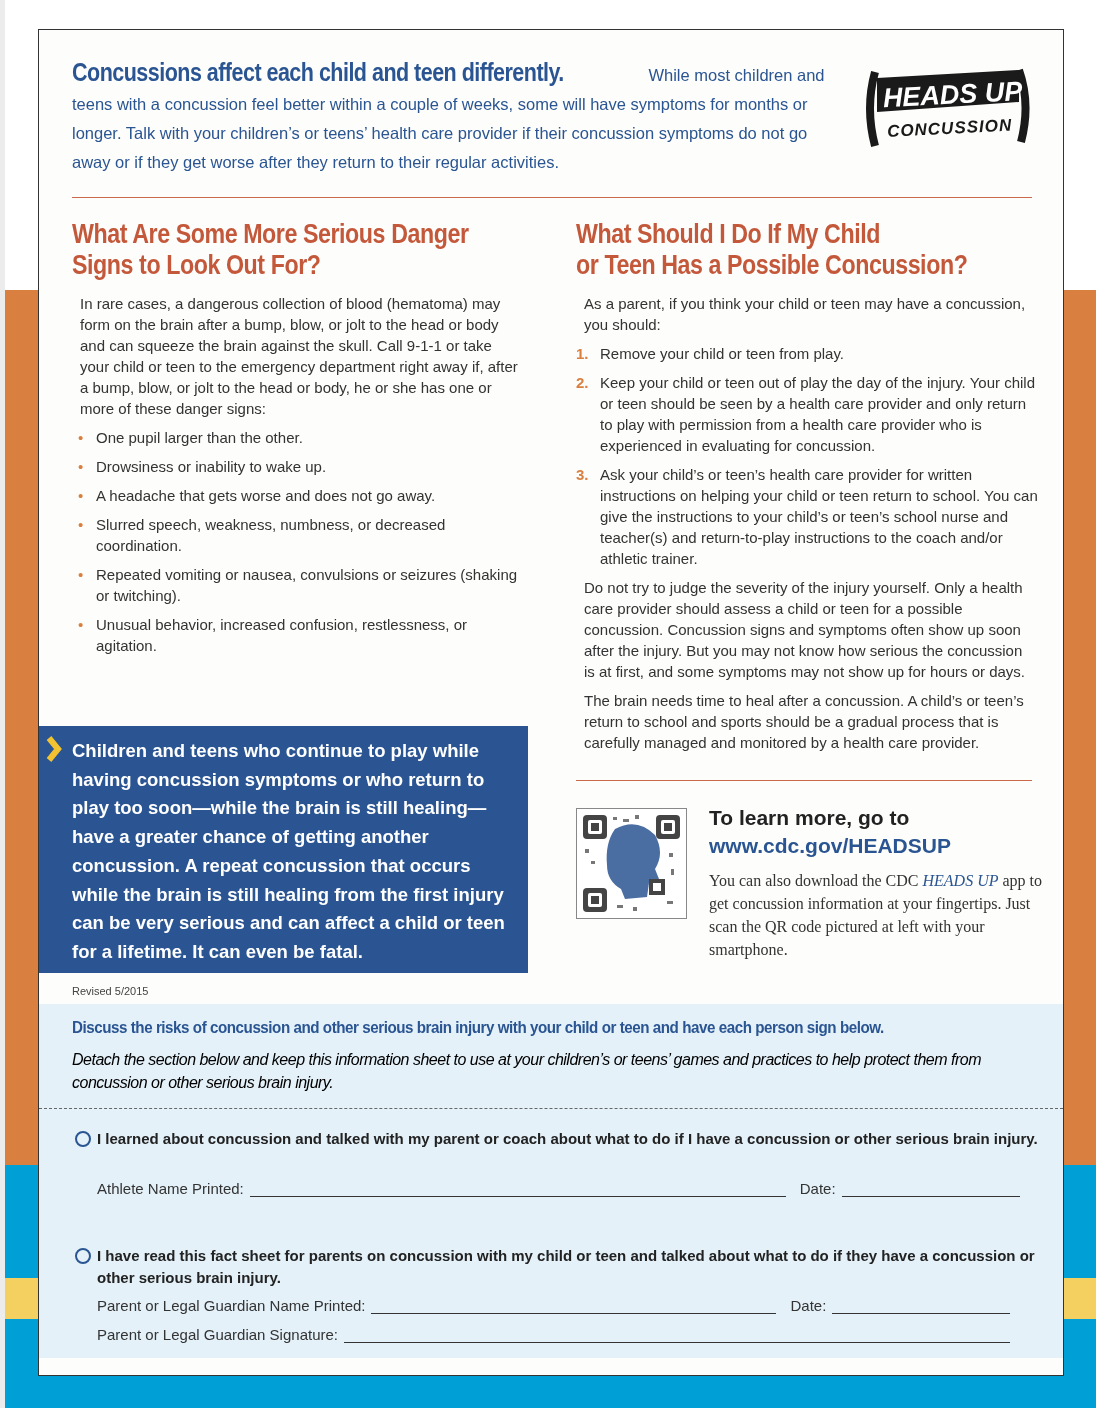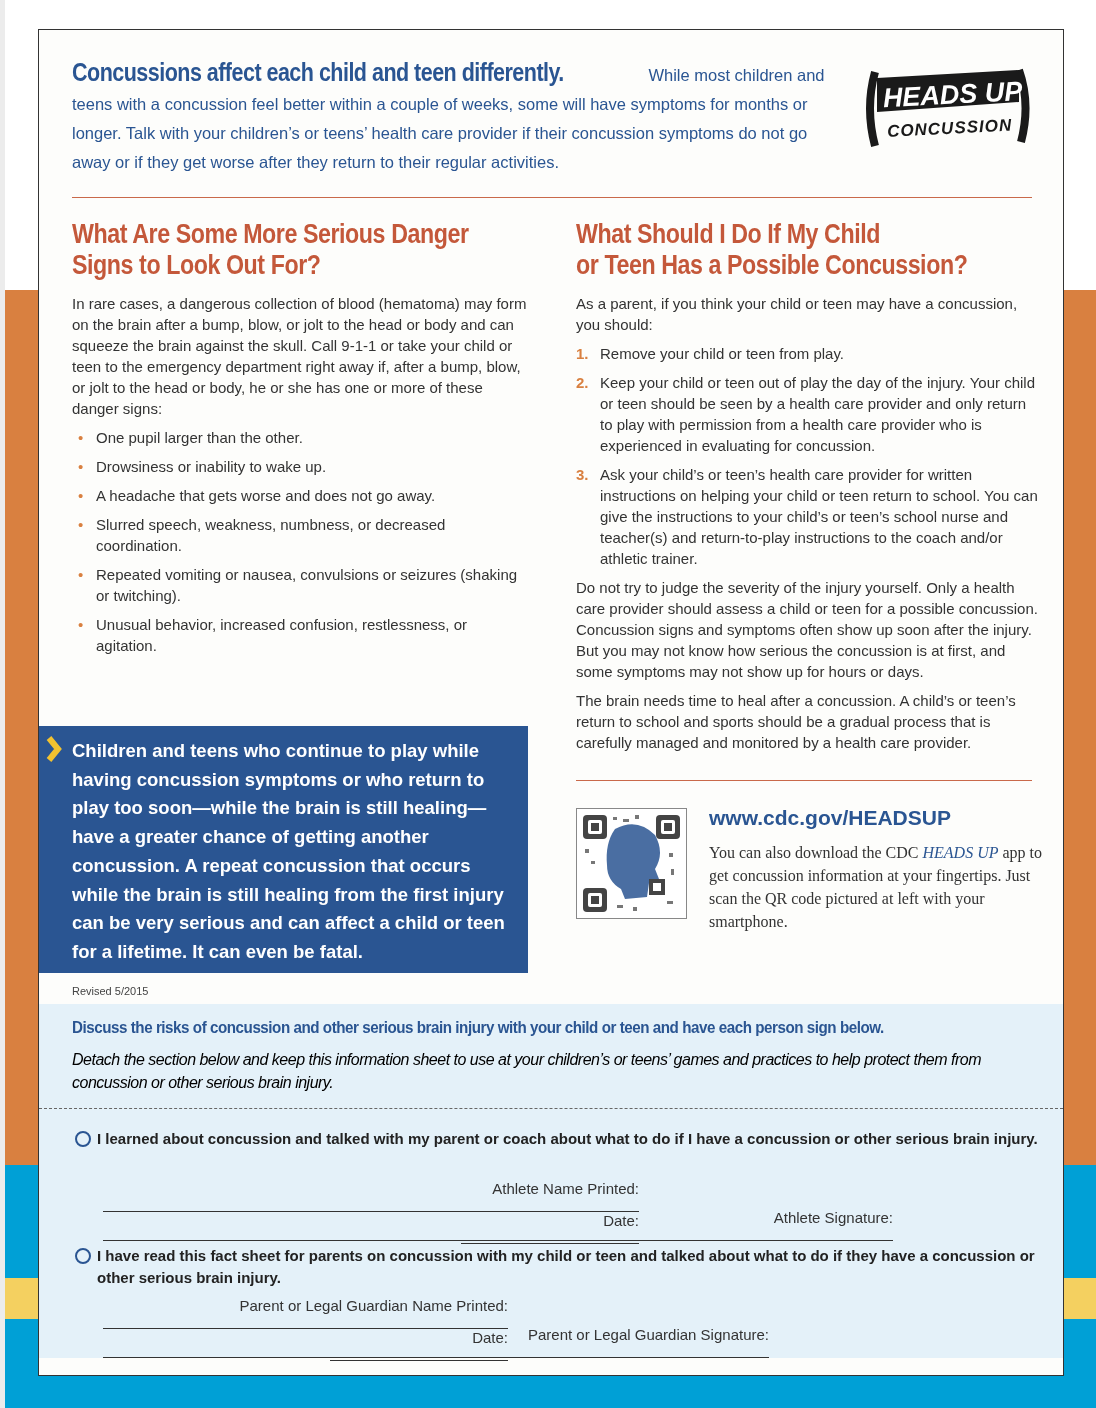--- a/index.html
+++ b/index.html
@@ -20,21 +20,21 @@
 
   .intro { position:absolute; left:34px; top:30px; width:760px; color:#2a5592; font-size:16.5px; line-height:29px; }
   .intro-head { font-family:"Liberation Sans Narrow","Liberation Sans", sans-serif; font-weight:bold; font-size:25px;
                 letter-spacing:-0.6px; color:#2a5592; transform:scaleX(0.86); transform-origin:left; display:inline-block; }
   .logo { position:absolute; left:860px; top:68px; width:166px; height:80px; }
   .rule-top { position:absolute; left:34px; top:166px; width:993px; height:1px; background:#c9694a; }
 
   h2 { margin:0; color:#c4583a; font-weight:bold; font-size:27px; line-height:31px; letter-spacing:-0.5px;
        transform:scaleX(0.86); transform-origin:left; white-space:nowrap; }
   .col { position:absolute; color:#333; font-size:15px; line-height:21px; }
-  .col p { margin:0; }
+  .col p { margin:8px; }
   .bullets { list-style:none; margin:8px 0 0 0; padding:0; }
   .bullets li { position:relative; padding-left:24px; margin-bottom:8px; }
   .bullets li::before { content:"•"; position:absolute; left:6px; top:0; color:#d98040; }
   .steps { list-style:none; margin:8px 0 0 0; padding:0; }
   .steps li { position:relative; padding-left:24px; margin-bottom:8px; }
   .step-num { position:absolute; left:0; top:0; color:#d98040; font-weight:bold; }
 
   .callout { position:absolute; left:34px; top:726px; width:489px; height:247px; background:#2a5592; color:#fff;
              font-size:18.5px; line-height:28.7px; font-weight:bold; box-sizing:border-box; padding:11px 16px 0 33px; }
   .chev { position:absolute; left:4px; top:8px; width:22px; height:30px; }
@@ -49,21 +49,21 @@
   .learn-body em { color:#2a5592; }
 
   .sign { position:absolute; left:34px; top:1004px; width:1024px; height:354px; background:#e4f1f9; }
   .sign-head { position:absolute; left:33px; top:14px; font-size:16.5px; font-weight:bold; color:#2a5592; letter-spacing:-0.5px;
                transform:scaleX(0.92); transform-origin:left; white-space:nowrap; }
   .sign-sub { position:absolute; left:33px; top:44px; width:960px; font-size:16px; font-style:italic; color:#000000; line-height:23px;
               letter-spacing:-0.5px; }
   .dash { position:absolute; left:0; top:104px; width:1024px; border-top:1.5px dashed #666; }
   .statement { position:absolute; left:36px; width:950px; font-size:15px; line-height:22px; font-weight:bold; color:#222; padding-left:22px; }
   .radio { position:absolute; left:0; top:3px; width:12px; height:12px; border:2px solid #2a5592; border-radius:50%; }
-  .field { position:absolute; left:58px; font-size:15px; color:#333; display:flex; align-items:flex-end;flex-direction:column; }
+  .field { position:absolute; left:58px; font-size:15px; color:#333; display:flex; align-items:flex-end; }
   .line { border-bottom:1px solid #333; height:14px; margin-left:6px; }
 </style>
 </head>
 <body>
 
 <div class="page">
   <div class="bar bar-orange-l"></div>
   <div class="bar bar-orange-r"></div>
   <div class="bar bar-blue-l"></div>
   <div class="bar bar-blue-r"></div>
@@ -146,42 +146,39 @@
         <rect x="14" y="52" width="4" height="3"></rect>
         <rect x="92" y="44" width="4" height="4"></rect>
         <rect x="94" y="60" width="3" height="6"></rect>
         <rect x="40" y="96" width="6" height="3"></rect>
         <rect x="56" y="98" width="4" height="4"></rect>
         <rect x="90" y="92" width="6" height="3"></rect>
       </g>
   </svg>
 
   <div class="learn">
+    <div class="learn-head">To learn more, go to</div>
     <div class="learn-link">www.cdc.gov/HEADSUP</div>
     <div class="learn-body"><span>You can also download the CDC </span><em>HEADS UP</em><span> app to get concussion information at your fingertips. Just scan the QR code pictured at left with your smartphone.</span></div>
   </div>
 
   <div class="sign">
     <div class="sign-head">Discuss the risks of concussion and other serious brain injury with your child or teen and have each person sign below.</div>
     <div class="sign-sub">Detach the section below and keep this information sheet to use at your children’s or teens’ games and practices to help protect them from concussion or other serious brain injury.</div>
     <div class="dash"></div>
 
     <div class="statement" style="top:124px;">
       <span class="radio"></span>
       <span>I learned about concussion and talked with my parent or coach about what to do if I have a concussion or other serious brain injury.</span>
     </div>
     <div class="field" style="top:176px;">
       <span>Athlete Name Printed:</span>
       <span class="line" style="width:536px;"></span>
       <span style="margin-left:14px;">Date:</span>
       <span class="line" style="width:178px;"></span>
-    </div>
-    <div class="field" style="top:205px;">
-      <span>Athlete Signature:</span>
-      <span class="line" style="width:790px;"></span>
     </div>
 
     <div class="statement" style="top:241px;">
       <span class="radio"></span>
       <span>I have read this fact sheet for parents on concussion with my child or teen and talked about what to do if they have a concussion or other serious brain injury.</span>
     </div>
     <div class="field" style="top:293px;">
       <span>Parent or Legal Guardian Name Printed:</span>
       <span class="line" style="width:405px;"></span>
       <span style="margin-left:14px;">Date:</span>

